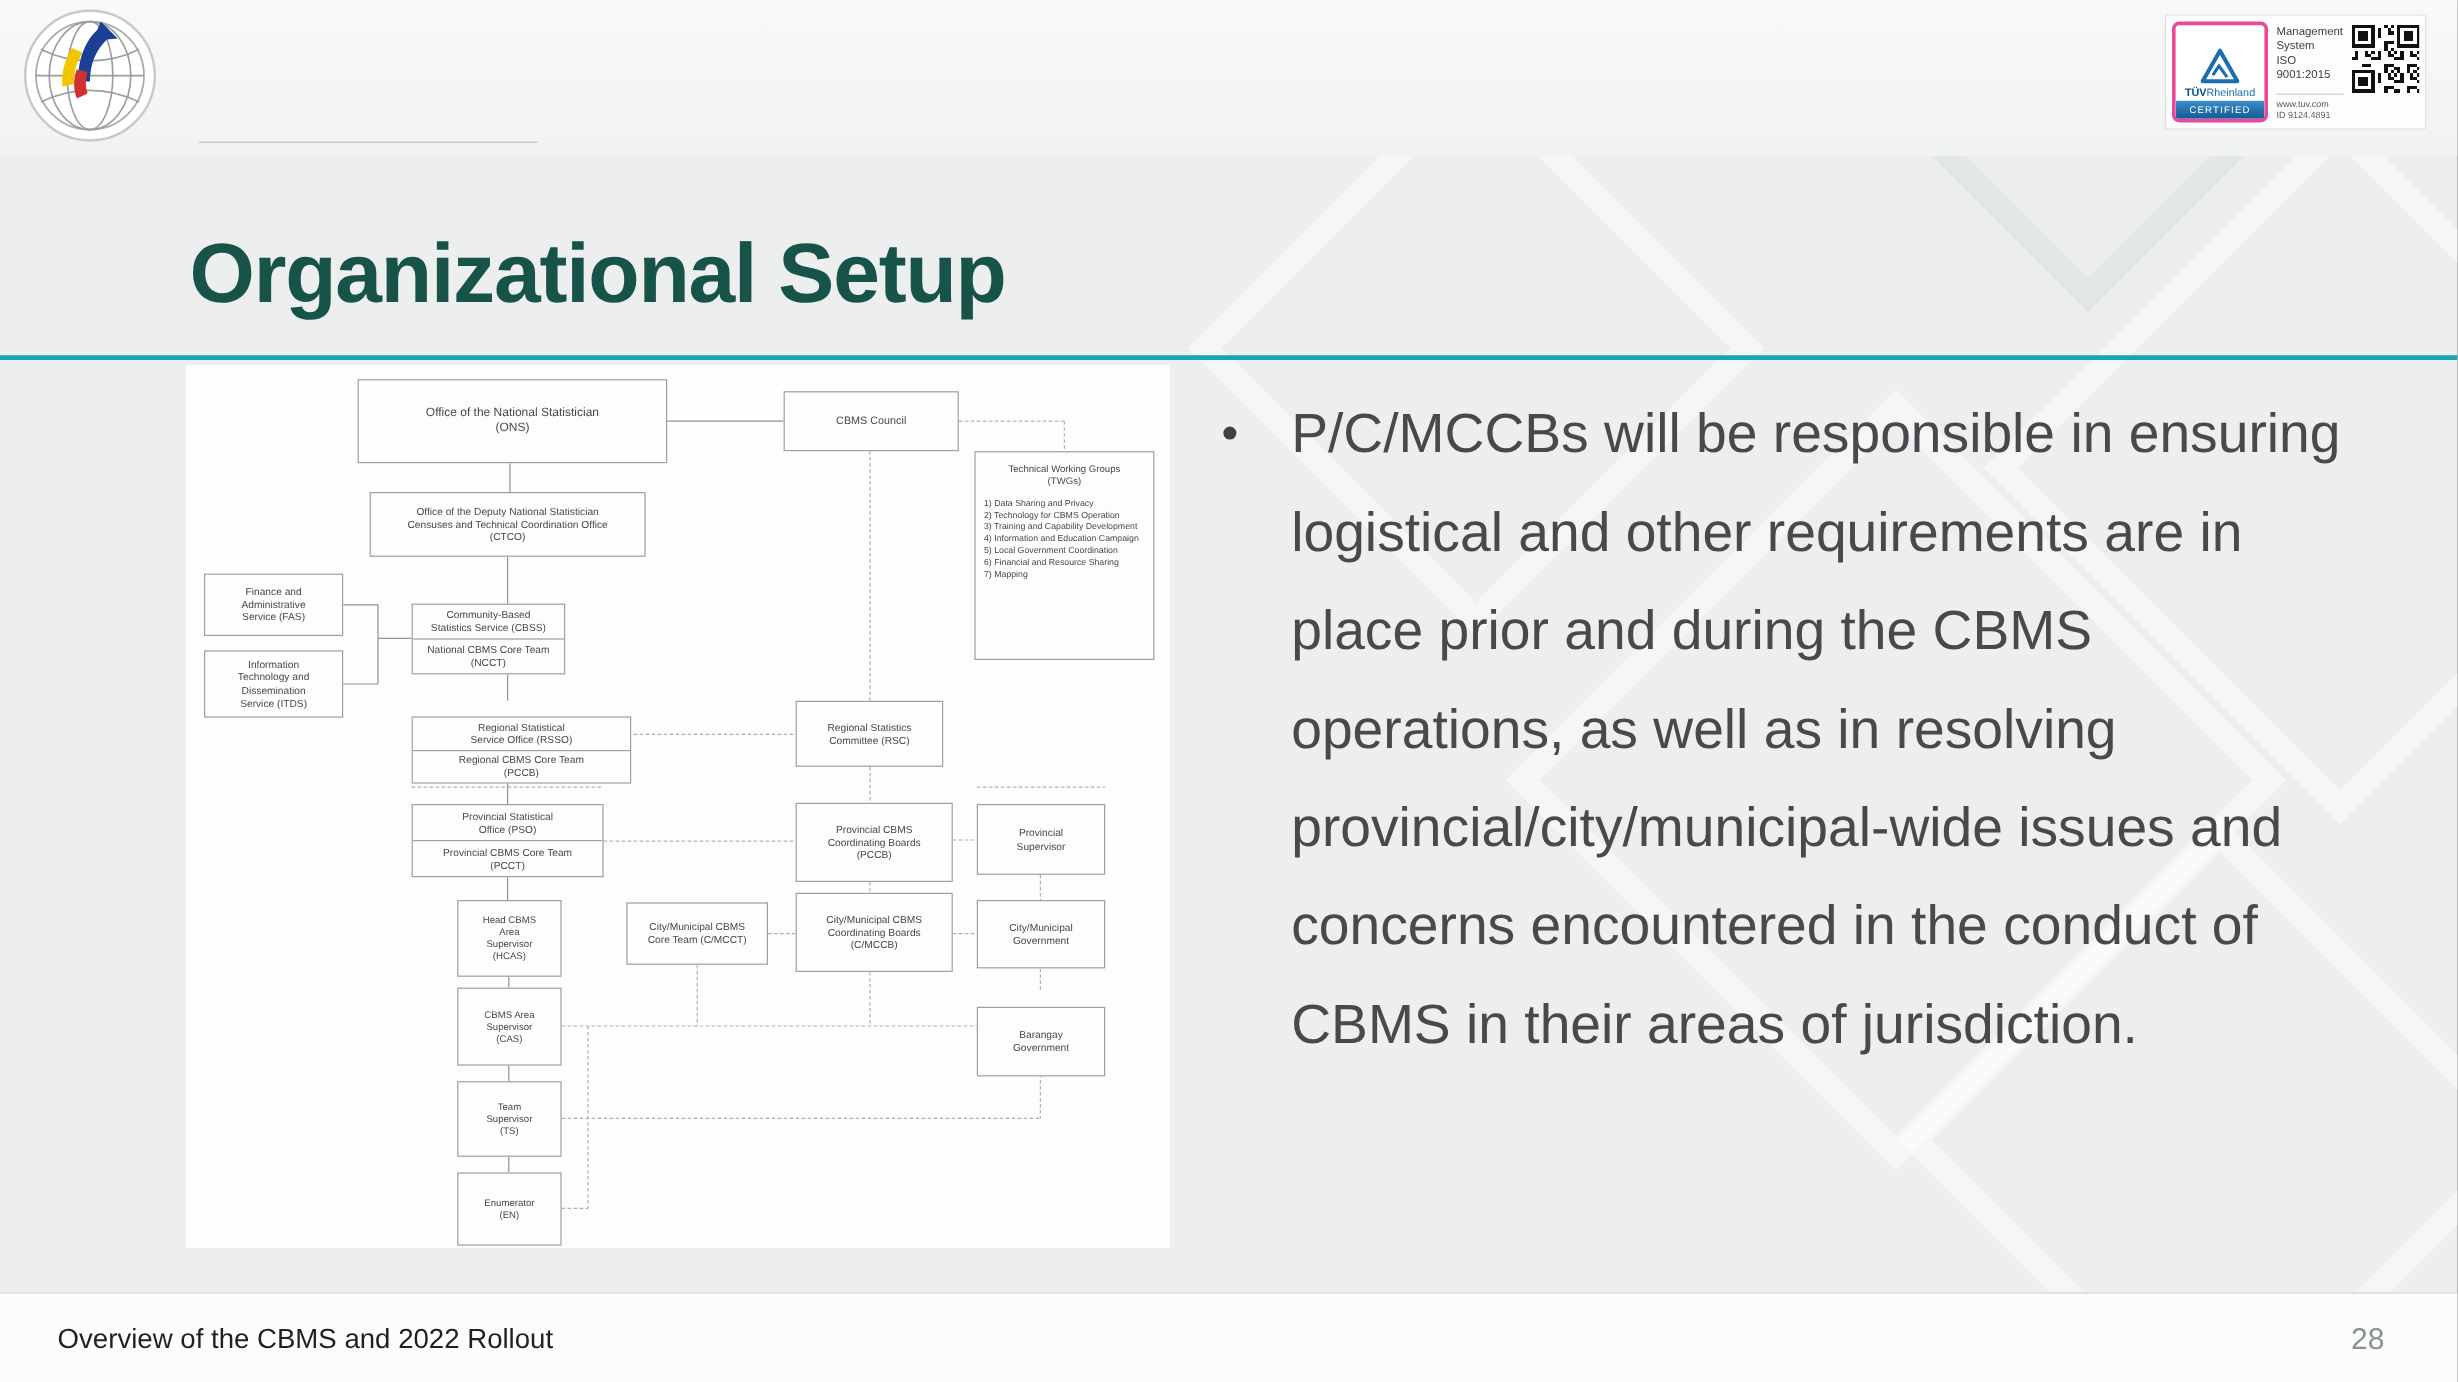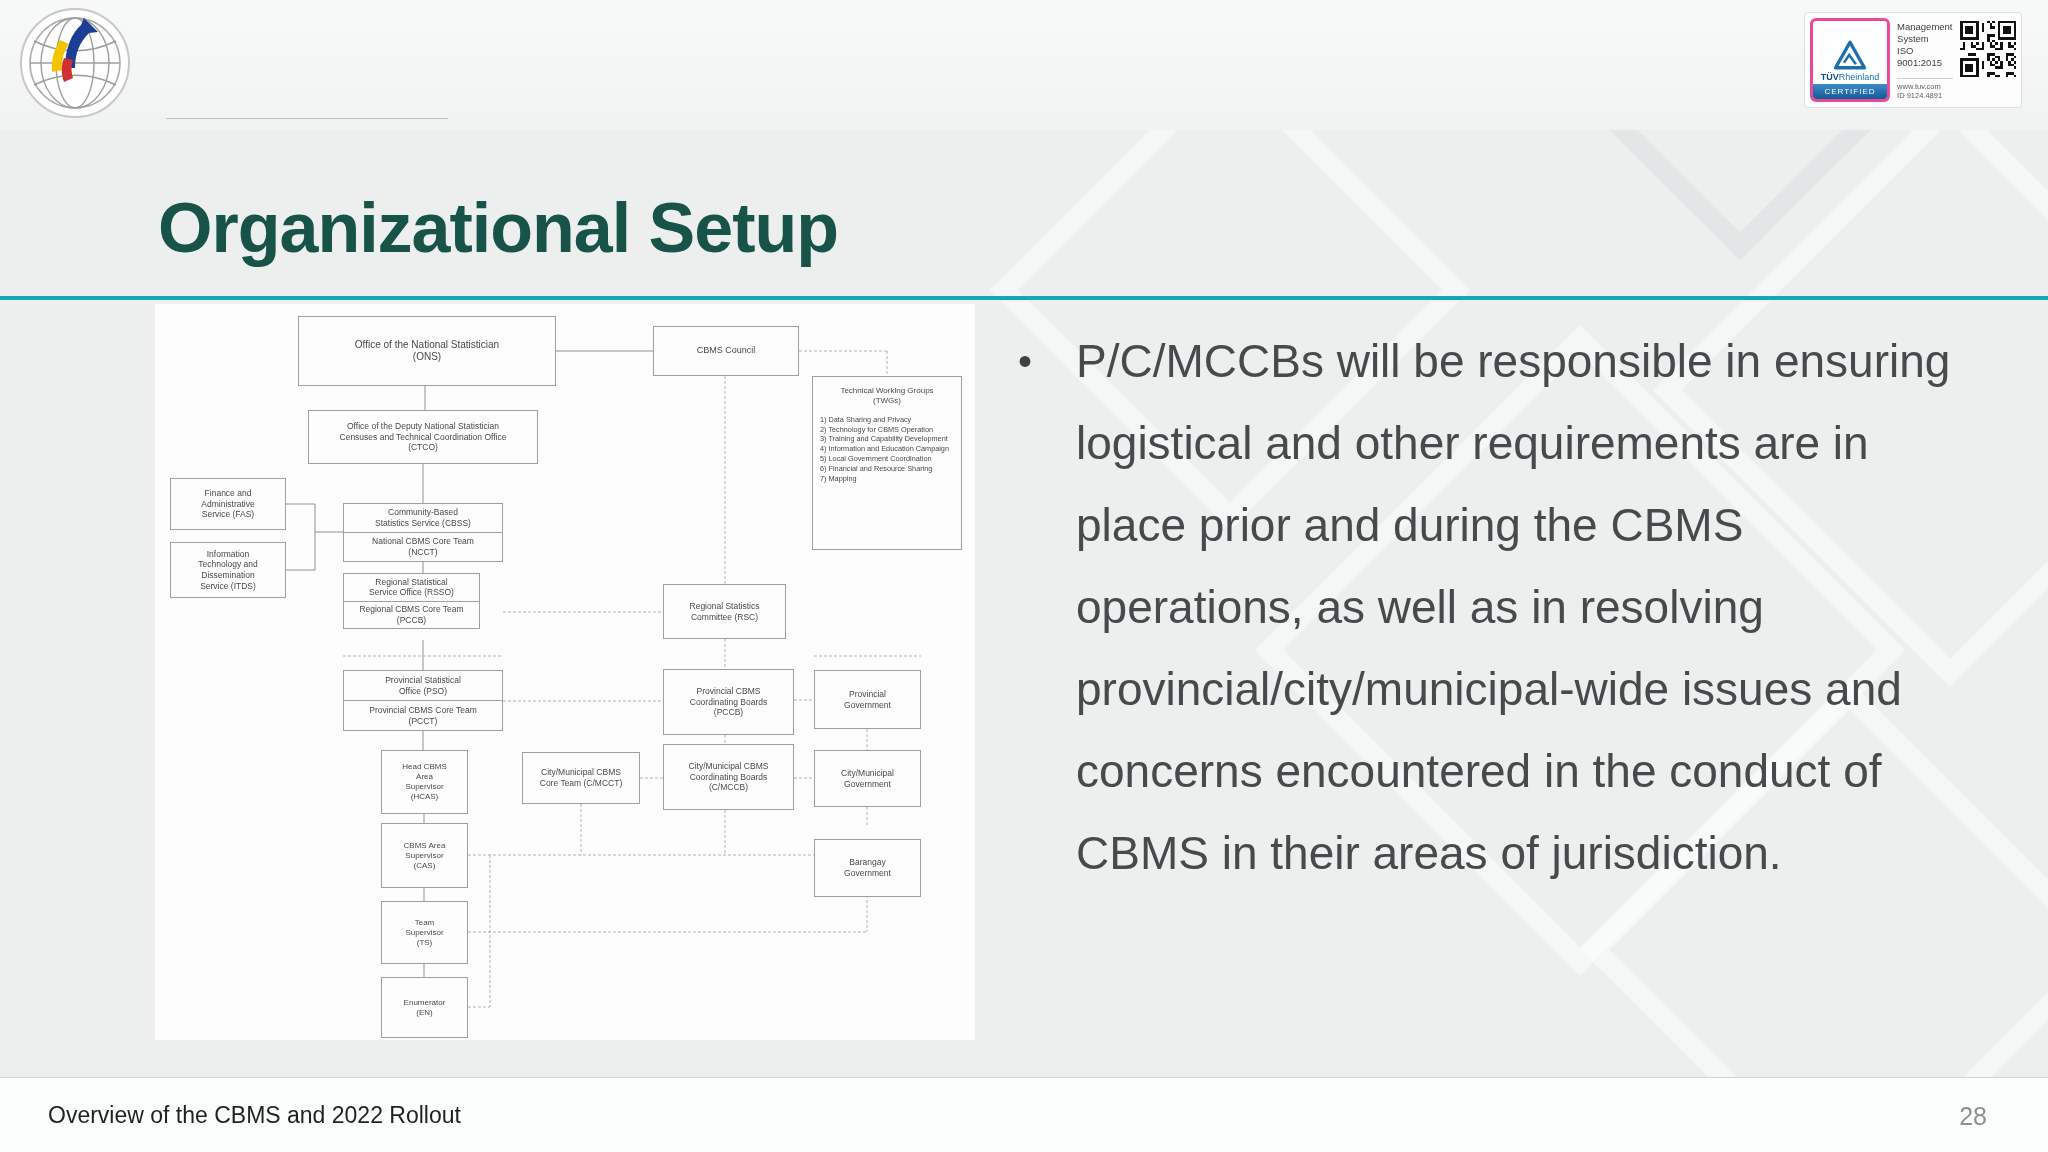--- a/index.html
+++ b/index.html
@@ -263,45 +263,45 @@
       <div class="node plain" style="left: 153px; top: 106px; width: 230px; height: 54px; font-size: 8.5px;">Office of the Deputy National Statistician
 Censuses and Technical Coordination Office
 (CTCO)</div>
       <div class="node plain" style="left: 15px; top: 174px; width: 116px; height: 52px; font-size: 8.5px;">Finance and
 Administrative
 Service (FAS)</div>
       <div class="node plain" style="left: 15px; top: 238px; width: 116px; height: 56px; font-size: 8.5px;">Information
 Technology and
 Dissemination
 Service (ITDS)</div>
-      <div class="node split" style="left: 188px; top: 199px; width: 160px; height: 59px; font-size: 8.5px;">
+      <div class="node split" style="left: 188px; top: 199px; width: 128px; height: 59px; font-size: 8.5px;">
         <div class="cell top">Community-Based
 Statistics Service (CBSS)</div>
         <div class="cell">National CBMS Core Team
 (NCCT)</div>
       </div>
-      <div class="node split" style="left: 188px; top: 269px; width: 137px; height: 56px; font-size: 8.5px;">
+      <div class="node split" style="left: 188px; top: 293px; width: 183px; height: 56px; font-size: 8.5px;">
         <div class="cell top">Regional Statistical
 Service Office (RSSO)</div>
         <div class="cell">Regional CBMS Core Team
 (PCCB)</div>
       </div>
       <div class="node plain" style="left: 508px; top: 280px; width: 123px; height: 55px; font-size: 8.5px;">Regional Statistics
 Committee (RSC)</div>
       <div class="node split" style="left: 188px; top: 366px; width: 160px; height: 61px; font-size: 8.5px;">
         <div class="cell top">Provincial Statistical
 Office (PSO)</div>
         <div class="cell">Provincial CBMS Core Team
 (PCCT)</div>
       </div>
       <div class="node plain" style="left: 508px; top: 365px; width: 131px; height: 66px; font-size: 8.5px;">Provincial CBMS
 Coordinating Boards
 (PCCB)</div>
       <div class="node plain" style="left: 659px; top: 366px; width: 107px; height: 59px; font-size: 8.5px;">Provincial
-Government</div>
+Supervisor</div>
       <div class="node plain" style="left: 226px; top: 446px; width: 87px; height: 64px; font-size: 8px;">Head CBMS
 Area
 Supervisor
 (HCAS)</div>
       <div class="node plain" style="left: 367px; top: 448px; width: 118px; height: 52px; font-size: 8.5px;">City/Municipal CBMS
 Core Team (C/MCCT)</div>
       <div class="node plain" style="left: 508px; top: 440px; width: 131px; height: 66px; font-size: 8.5px;">City/Municipal CBMS
 Coordinating Boards
 (C/MCCB)</div>
       <div class="node plain" style="left: 659px; top: 446px; width: 107px; height: 57px; font-size: 8.5px;">City/Municipal

